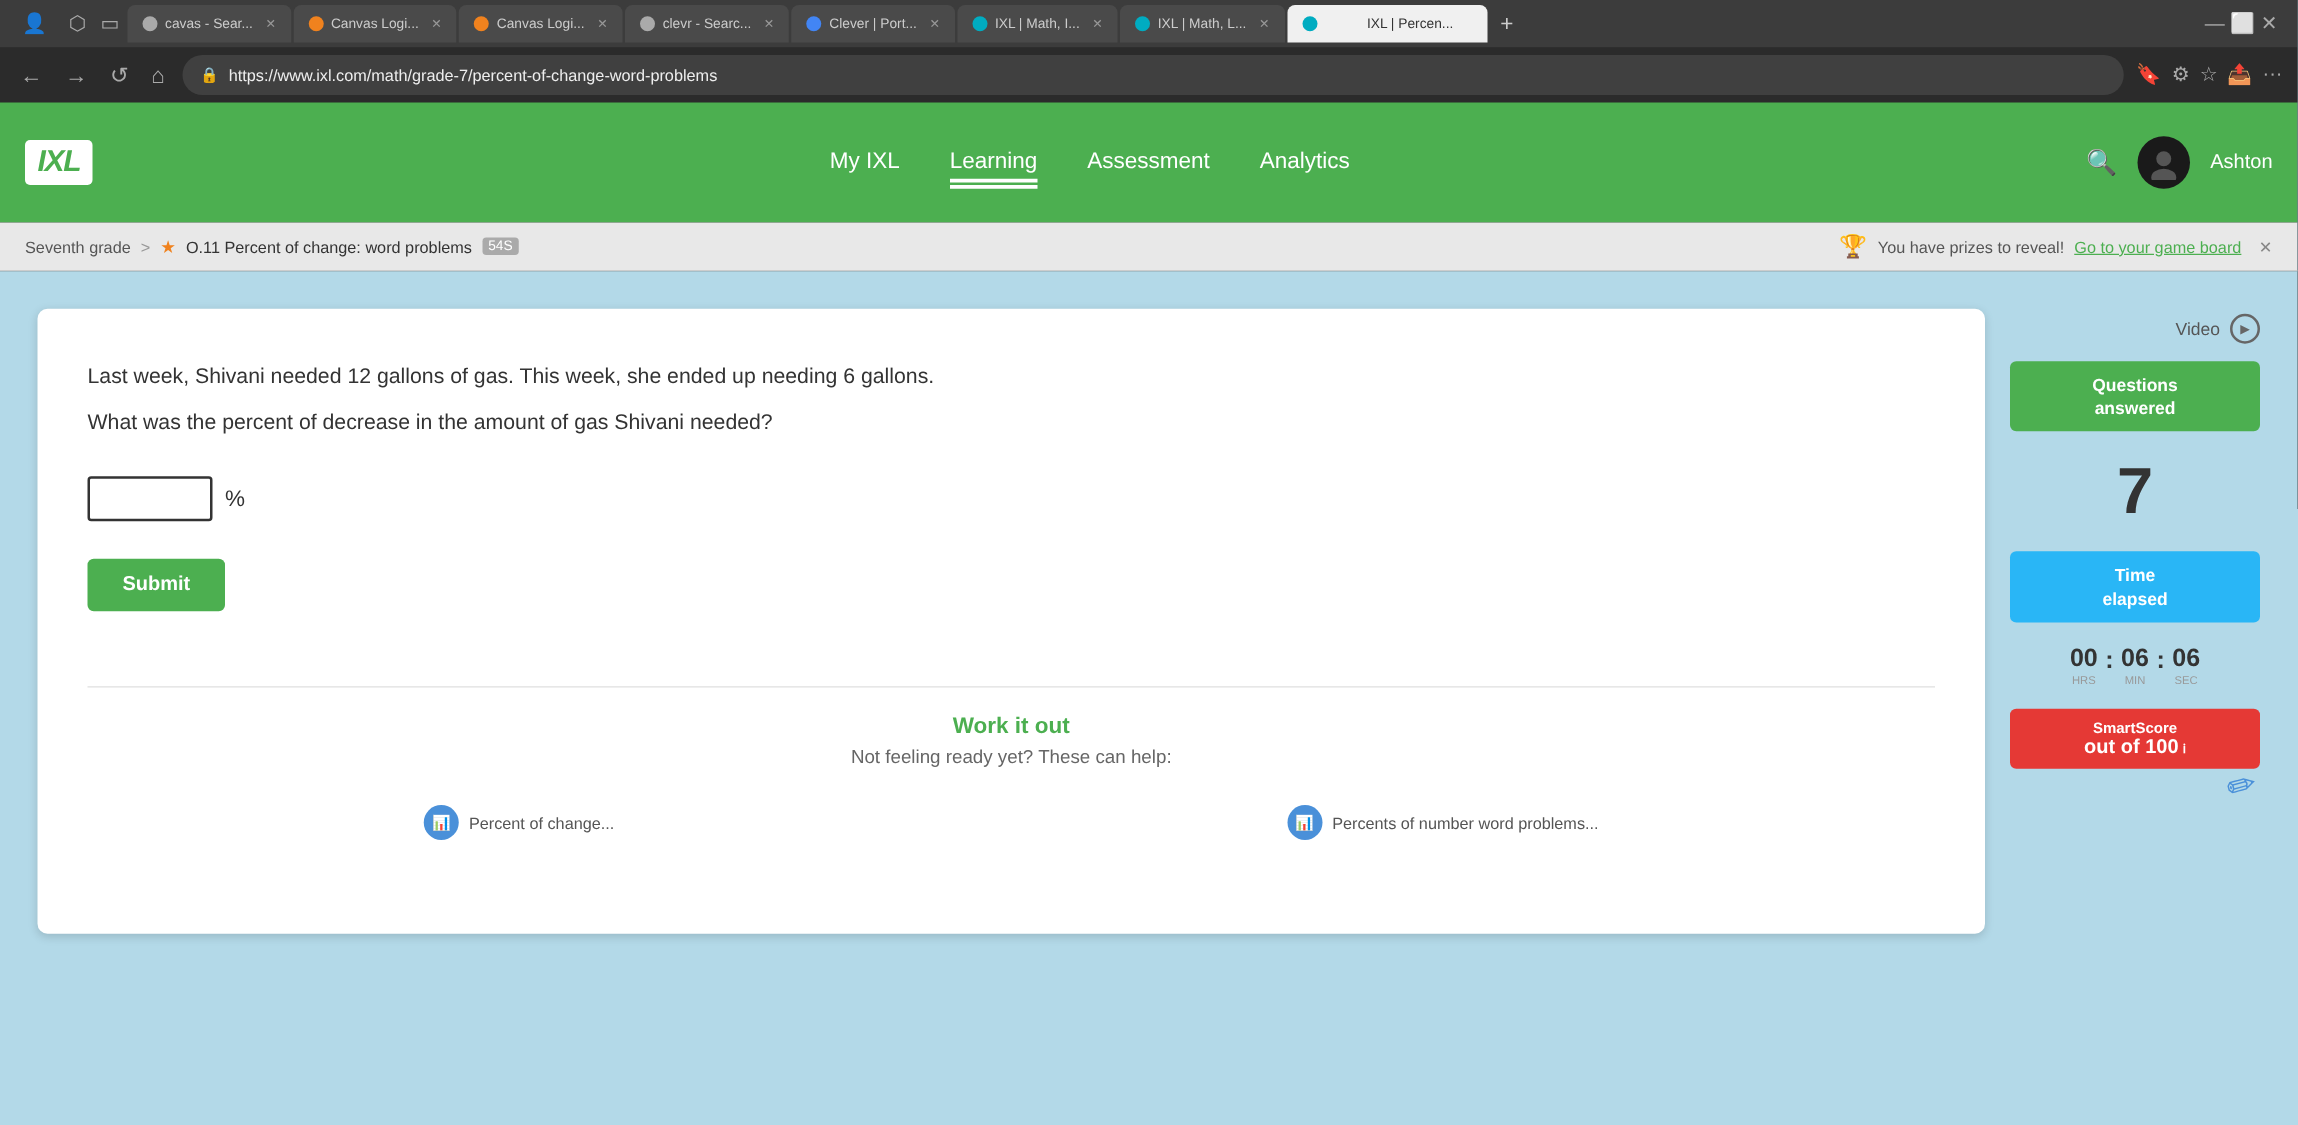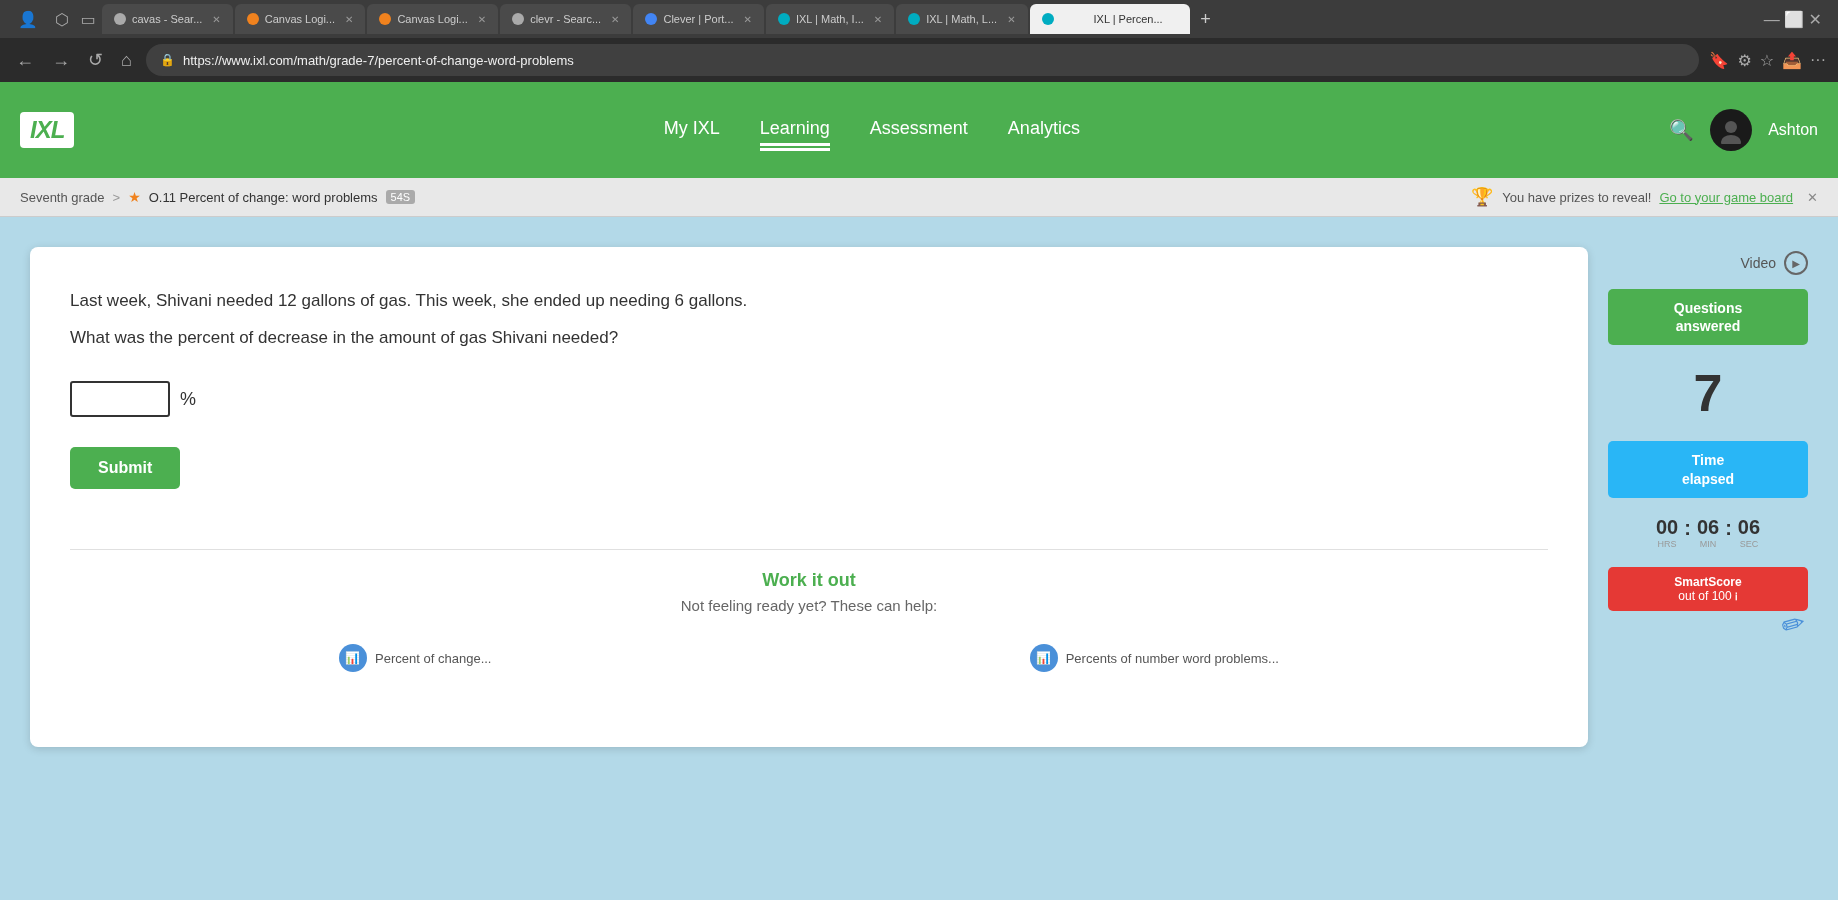--- a/index.html
+++ b/index.html
@@ -687,21 +687,21 @@
         <span class="timer-colon">:</span>
         <div class="timer-segment">
           <span class="timer-value">06</span>
           <span class="timer-label">SEC</span>
         </div>
       </div>
 
       <button class="smart-score-btn">
         <div>
           <span>SmartScore</span><br>
-          <span style="font-size:12px; font-weight:400;">out of 100</span>
+          <span style="font-size:16px; font-weight:700;">out of 100</span>
           <span style="font-size:10px;">ℹ</span>
         </div>
       </button>
 
       <span class="pencil-icon">✏</span>
     </div>
   </div>
 </div>
 
 </body></html>

